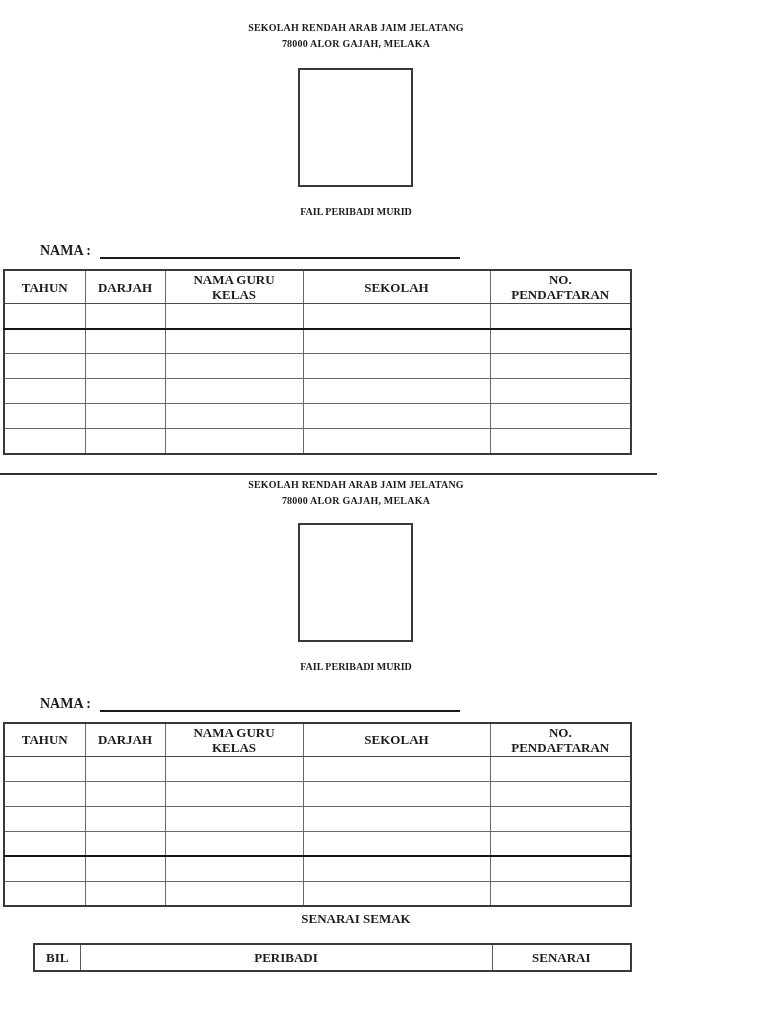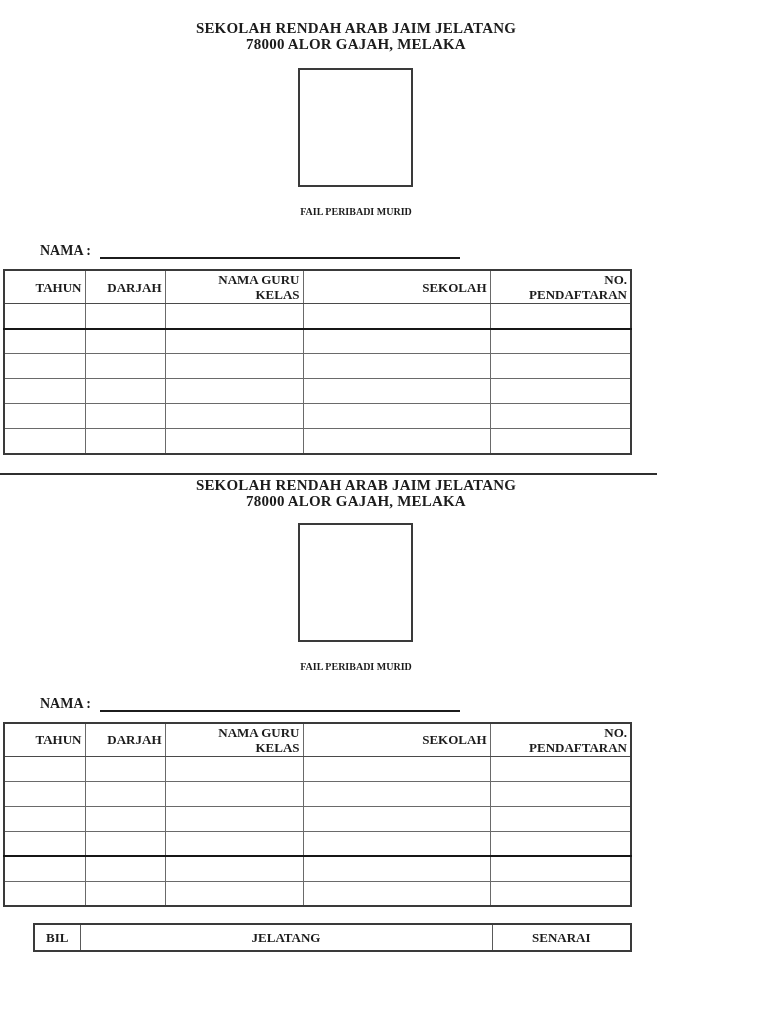--- a/index.html
+++ b/index.html
@@ -8,21 +8,21 @@
     width:768px; height:1024px; overflow:hidden;
     font-family:"Liberation Serif","DejaVu Serif",serif;
     color:#1c1c1c;
   }
   .page { padding-top:20px; width:768px; }
 
   
   .center-block { width:712px; text-align:center; }
 
   .school-name, .school-address {
-    font-weight:bold; font-size:15px; line-height:16px; letter-spacing:.2px;
+    font-weight:bold; font-size:10px; line-height:16px; letter-spacing:.2px;
   }
   .form-title { font-weight:bold; font-size:10px; line-height:16px; margin-top:17px; }
 
   .photo-box {
     width:115px; height:119px; border:2px solid #3a3a3a; background:#ffffff;
     margin:16px 0 0 298px;
   }
   .sec-2 .photo-box { margin-top:14px; }
 
   .name-row {
@@ -40,21 +40,21 @@
   table.records {
     margin:10px 0 0 3px; width:627px;
     border-collapse:collapse; table-layout:fixed;
     border:2px solid #3a3a3a;
   }
   table.records th, table.records td {
     border:1px solid #6a6a6a; padding:1px 3px;
   }
   table.records th {
     font-weight:bold; font-size:13px; line-height:15px;
-    white-space:pre-line; text-align:right; vertical-align:middle;
+    white-space:pre-line; text-align:center; vertical-align:middle;
     height:33px; border-bottom:1px solid #4a4a4a;
   }
   table.records td { height:25px; }
   table.records tr.heavy td { border-bottom:2px solid #161616; }
 
   .divider {
     width:657px; border-top:2px solid #2f2f2f; margin-top:18px;
   }
   .sec-2 .school-name { margin-top:2px; }
 
@@ -237,29 +237,32 @@
             <td></td>
             <td></td>
             <td></td>
             <td></td>
             <td></td>
           </tr>
         </tbody>
     </table>
   </div>
 
+  <div class="center-block">
+    <div class="checklist-title">SENARAI SEMAK</div>
+  </div>
 
   <table class="checklist">
     <colgroup>
       <col style="width:46px">
         <col style="width:412px">
         <col style="width:139px">
     </colgroup>
     <thead>
       <tr>
         <th>BIL</th>
-        <th>JELATANG</th>
+        <th>PERIBADI</th>
         <th>SENARAI</th>
       </tr>
     </thead>
   </table>
 
 </div>
 
 </body></html>

